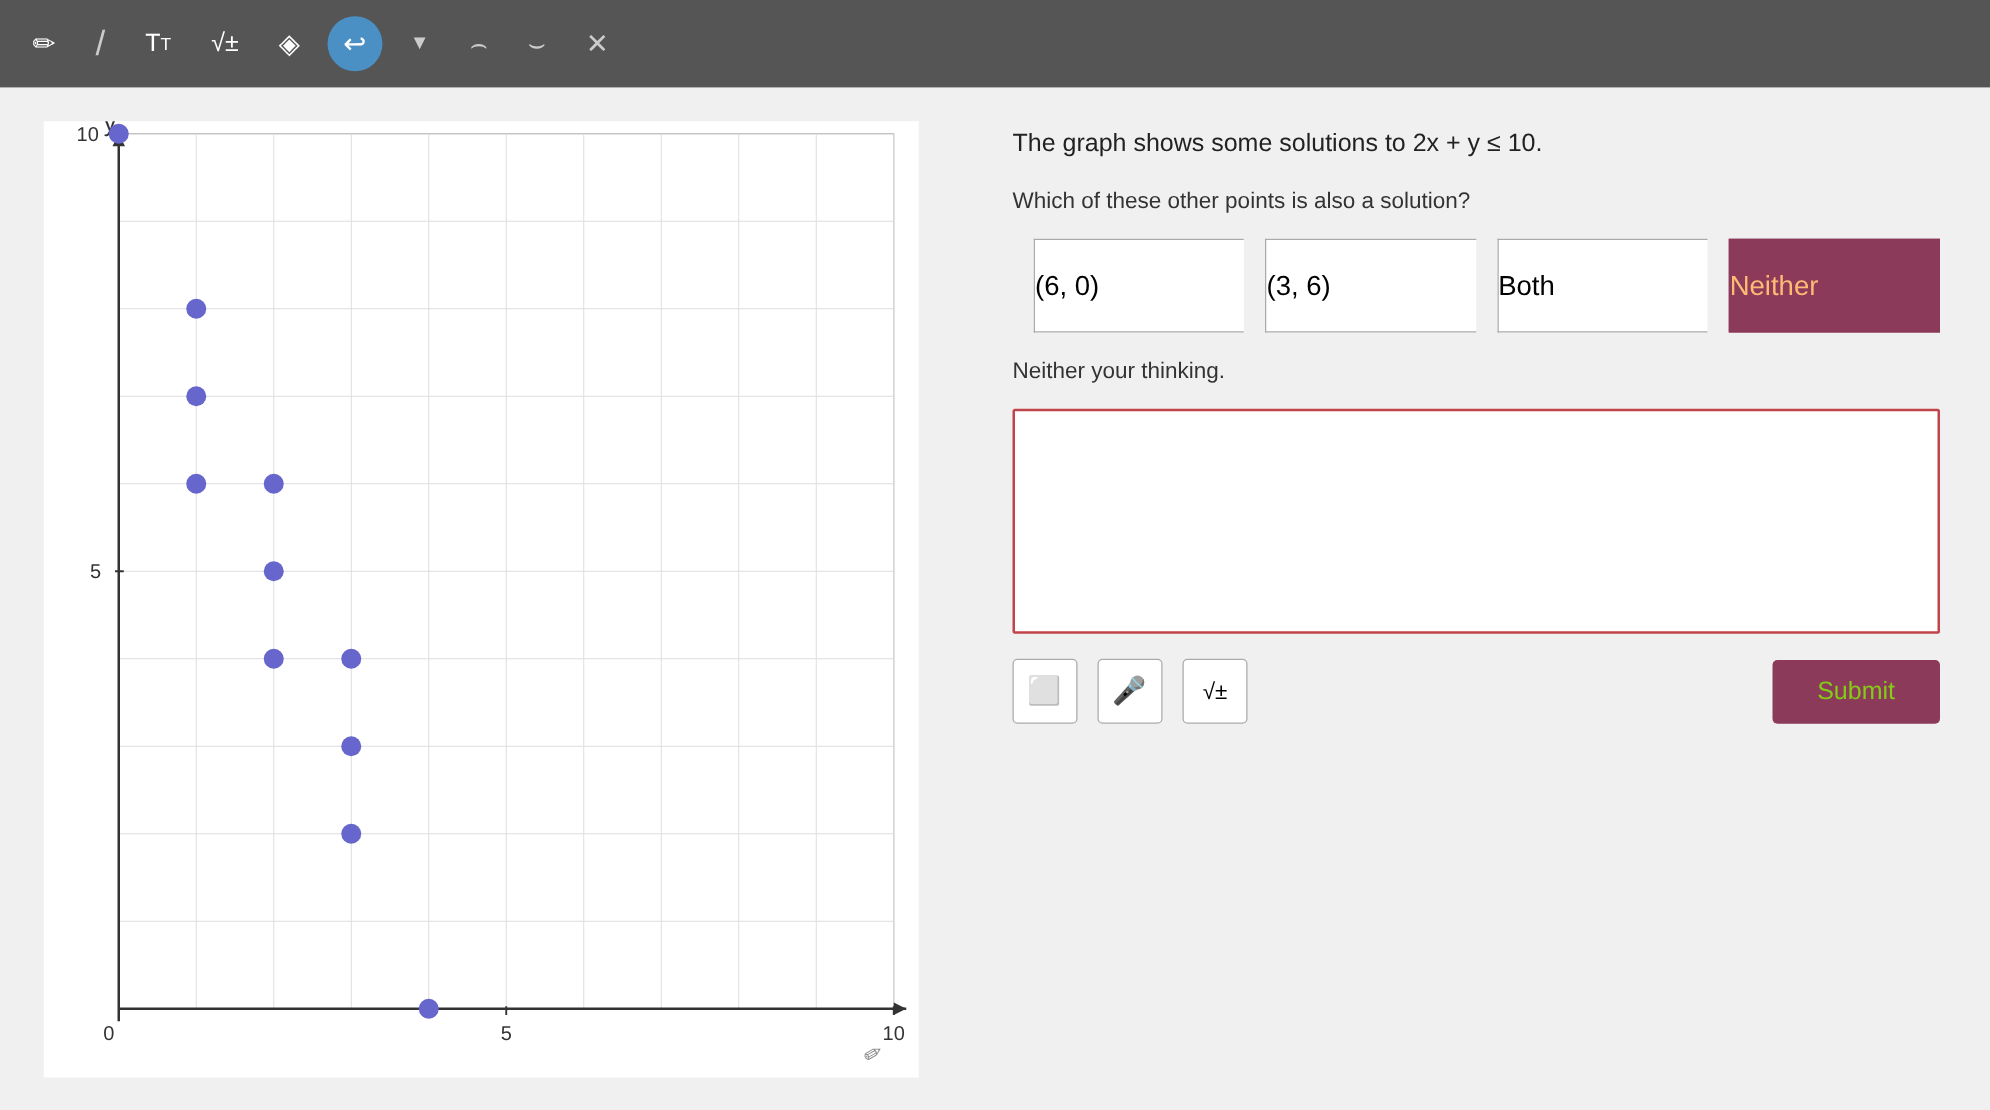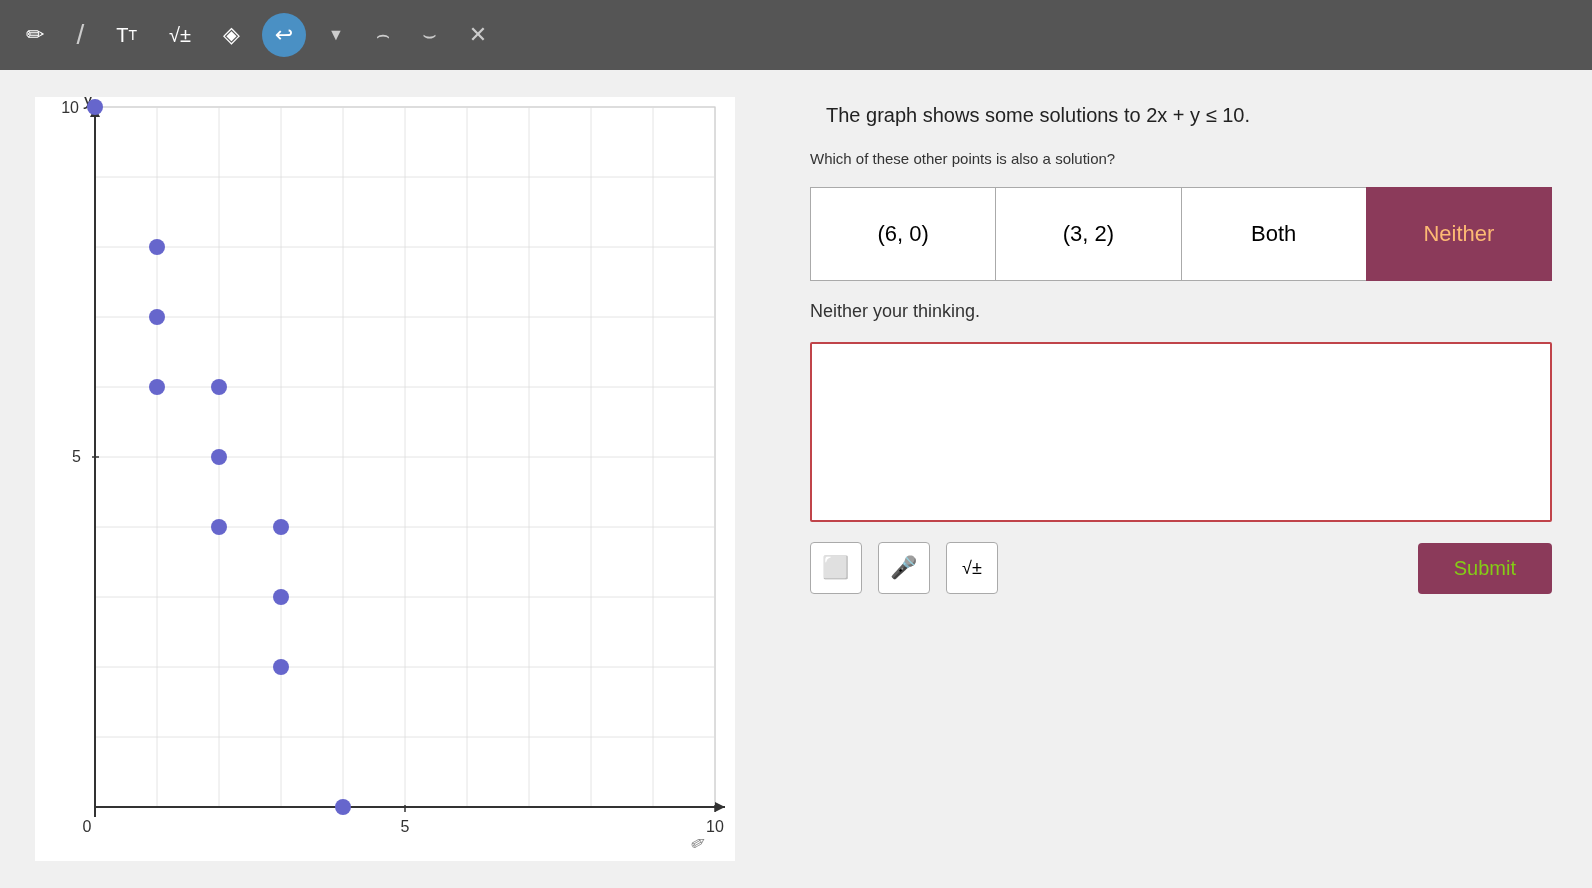--- a/index.html
+++ b/index.html
@@ -75,42 +75,42 @@
       background: #f0f0f0;
       display: flex;
       flex-direction: column;
       gap: 20px;
     }
 
     .question-text {
       font-size: 20px;
       color: #222;
       line-height: 1.5;
-      margin-left: 16px;
     }
 
     .sub-question {
-      font-size: 15px;
+      font-size: 18px;
       color: #333;
     }
 
     .answer-buttons {
       display: flex;
       gap: 0;
     }
     .answer-btn {
       flex: 1;
-      height: 94px;
+      height: 75px;
       font-size: 22px;
       border: 1.5px solid #aaa;
       background: white;
       cursor: pointer;
       display: flex;
       align-items: center;
-      justify-content: center;
+      justify-content: flex-start;
+      margin-left: 17px;
     }
     .answer-btn:not(:last-child) {
       border-right: none;
     }
     .answer-btn.selected {
       background: #8b3a5a;
       color: #fdba74;
       border-color: #8b3a5a;
     }
 
@@ -270,21 +270,21 @@
 
     <div class="question-text">The graph shows some solutions to 2x + y ≤ 10.</div>
 
     <div class="sub-question">Which of these other points is also a solution?</div>
 
     <div class="answer-buttons">
       <button class="answer-btn">
         <span>(6, 0)</span>
       </button>
       <button class="answer-btn">
-        <span>(3, 2)</span>
+        <span>(3, 6)</span>
       </button>
       <button class="answer-btn">
         <span>Both</span>
       </button>
       <button class="answer-btn selected">
         <span>Neither</span>
       </button>
     </div>
 
     <div class="explain-label">Neither your thinking.</div>

